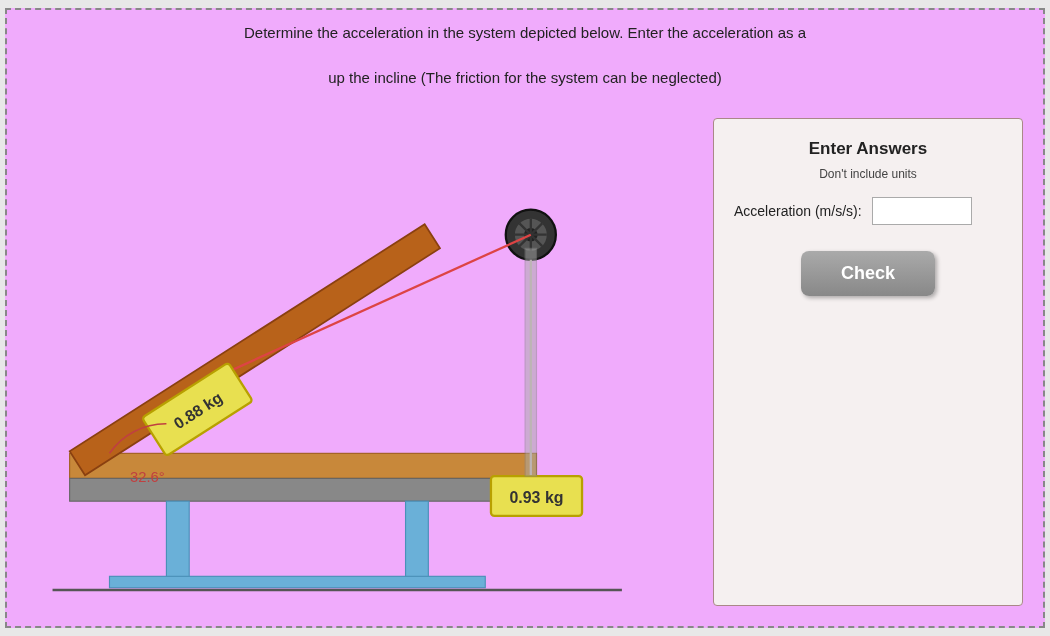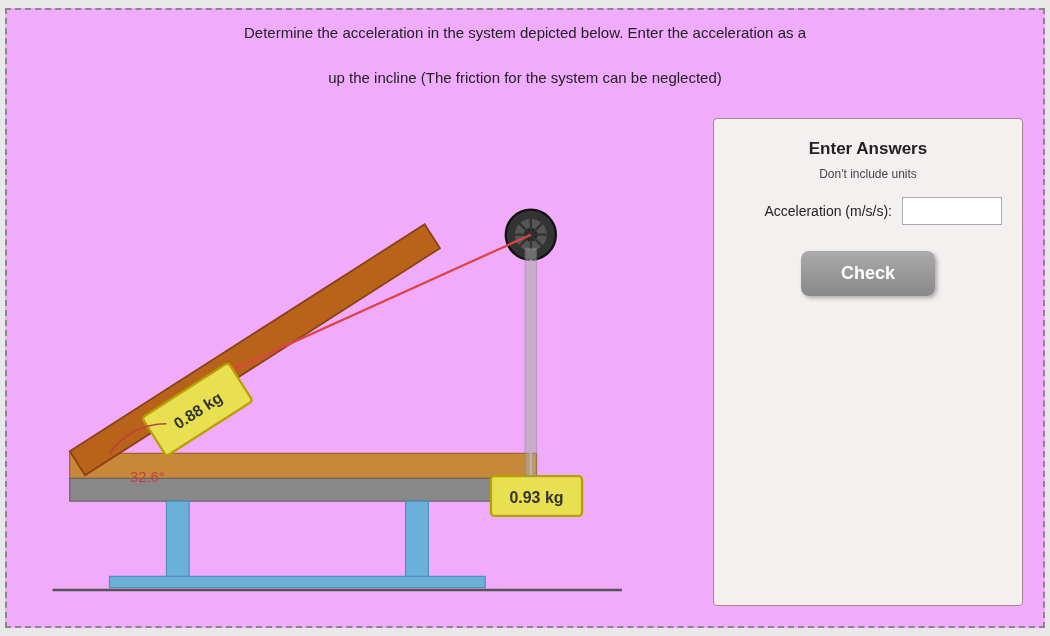--- a/index.html
+++ b/index.html
@@ -67,21 +67,20 @@
     .answer-subtitle {
       font-size: 12px;
       color: #444;
       margin-top: -8px;
     }
     .field-row {
       display: flex;
       align-items: center;
       gap: 10px;
       width: 100%;
-      justify-content: flex-end;
     }
     .field-label {
       font-size: 14px;
       color: #222;
       text-align: right;
     }
     .field-input {
       width: 100px;
       height: 28px;
       border: 1px solid #aaa;

